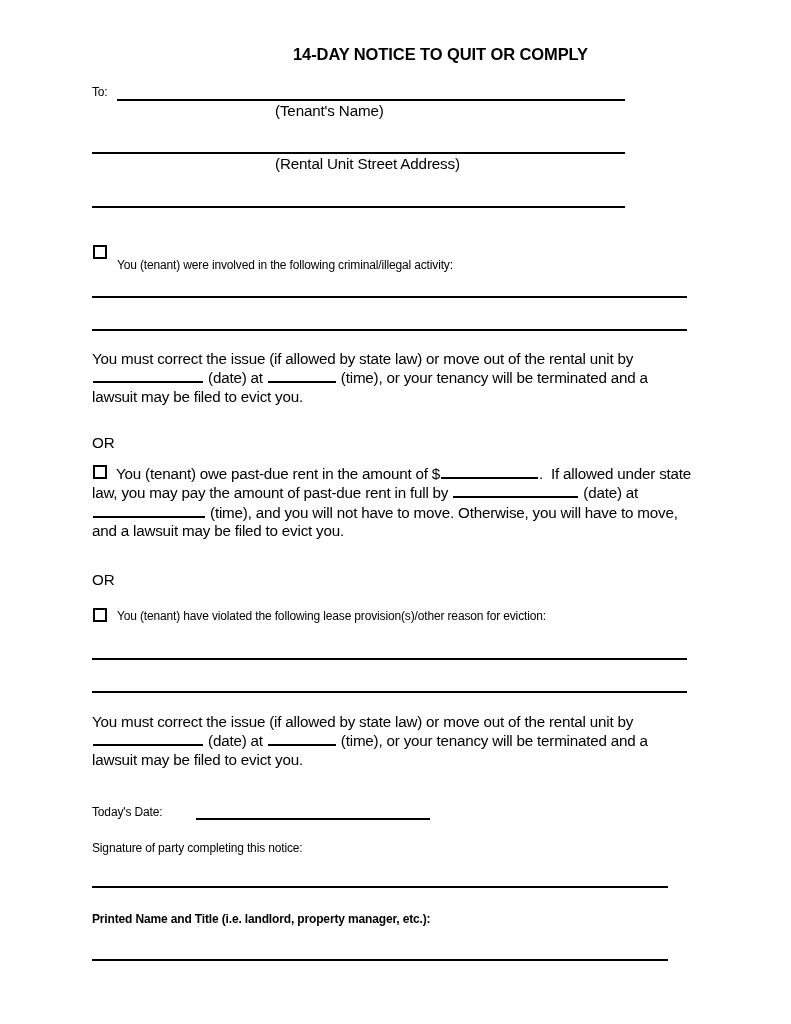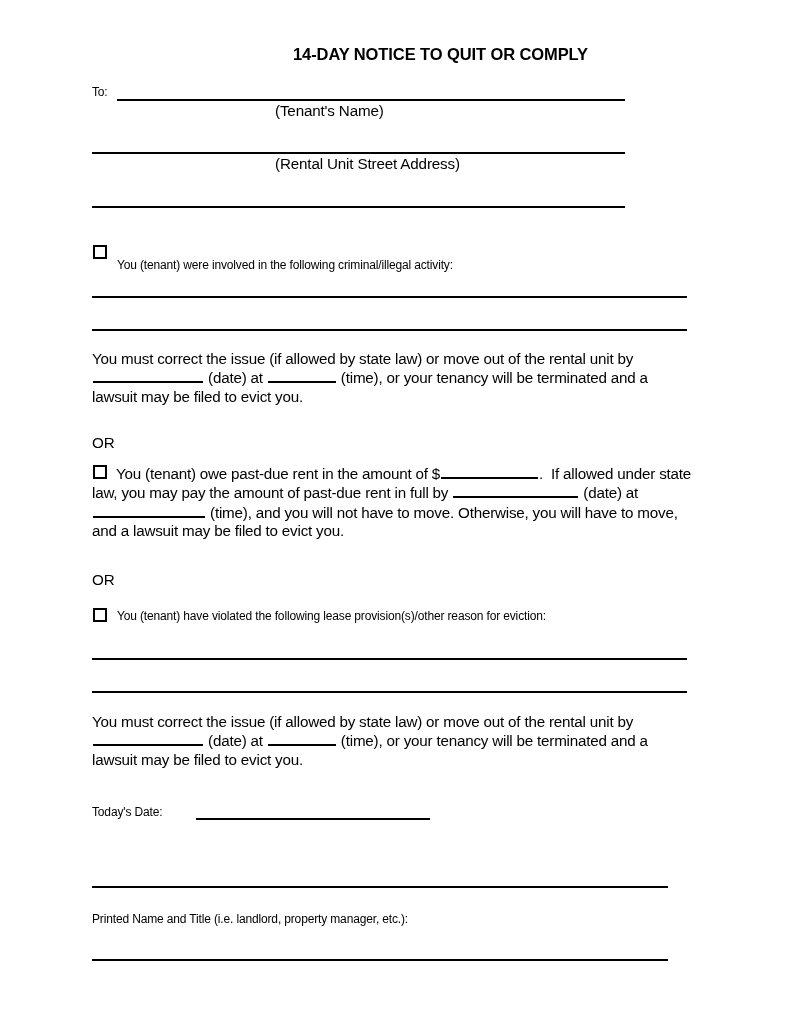--- a/index.html
+++ b/index.html
@@ -156,18 +156,19 @@
     <span class="blank blank-date"></span>
     <span>(date) at</span>
     <span class="blank blank-time"></span>
     <span>(time), or your tenancy will be terminated and a</span><br>
     <span>lawsuit may be filed to evict you.</span>
   </div>
 
   <div class="tx" style="left:92px; top:803px;">Today's Date:</div>
   <div class="rule" style="left:196px; top:818px; width:234px;"></div>
 
+  <div class="tx" style="left:92px; top:839px;">Signature of party completing this notice:</div>
   <div class="rule" style="left:92px; top:886px; width:576px;"></div>
 
-  <div class="tx" style="left:92px; top:910px;">Printed Name and Title (i.e. landlord, property manager, etc.):</div>
+  <div class="tx" style="left:92px; top:910px;font-weight:bold;">Printed Name and Title (i.e. landlord, property manager, etc.):</div>
   <div class="rule" style="left:92px; top:959px; width:576px;"></div>
 
 </div>
 
 </body></html>

